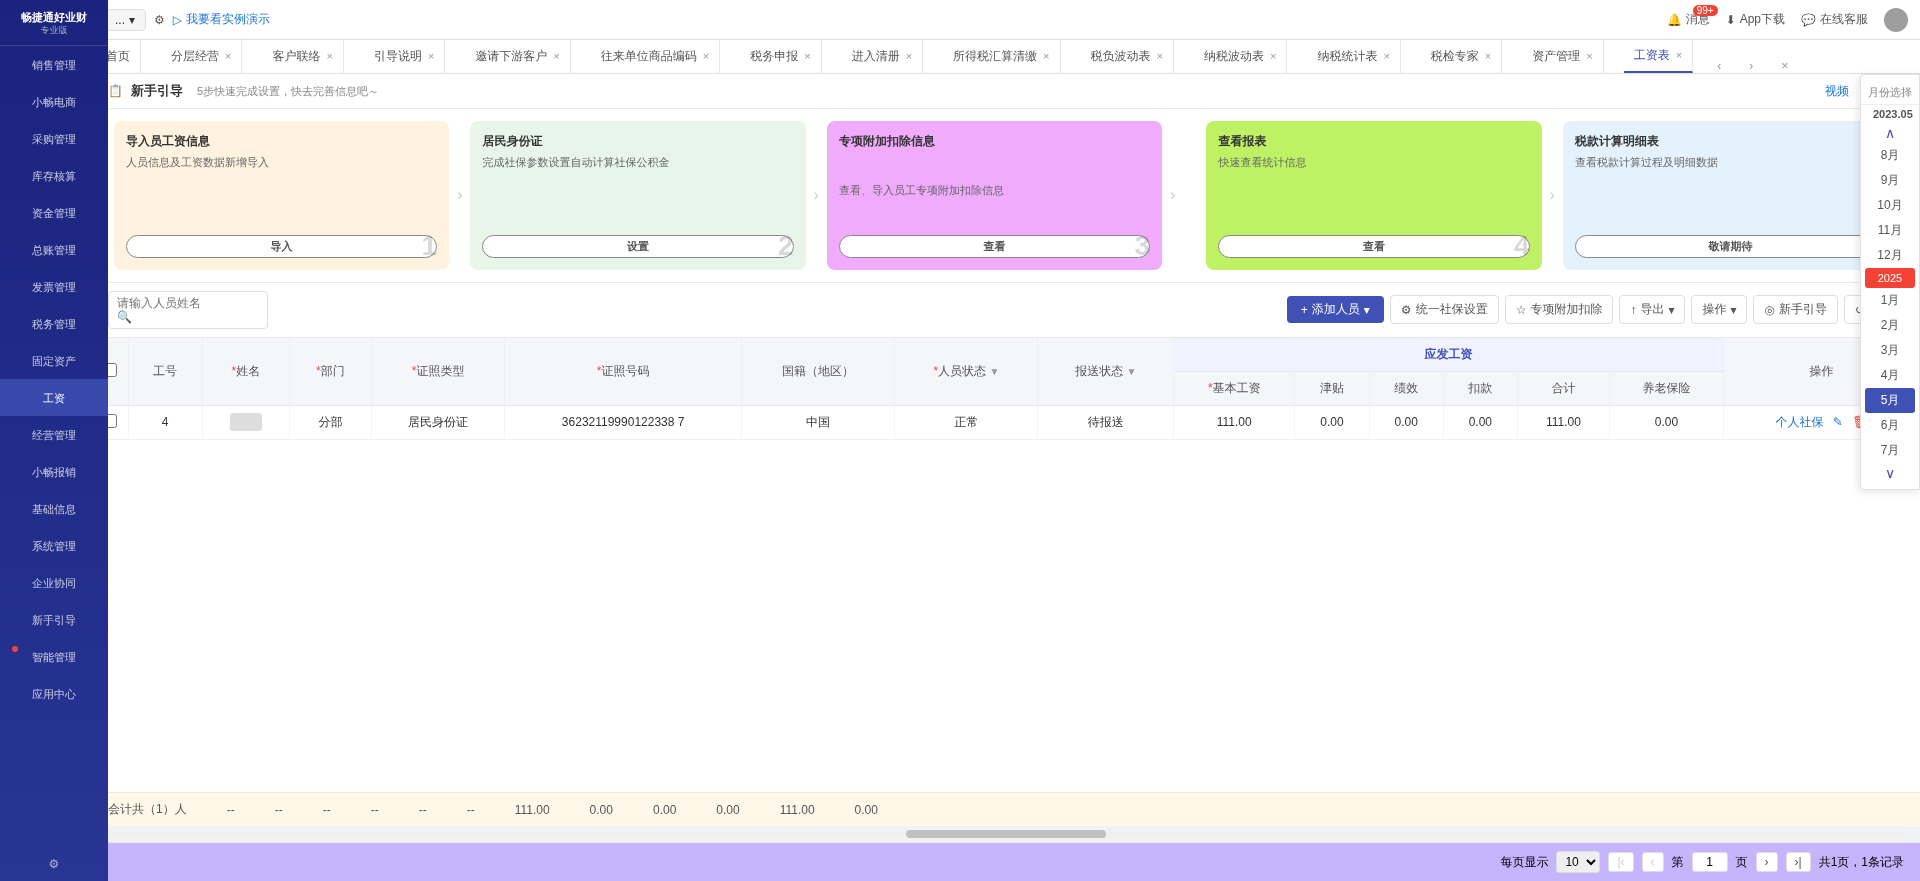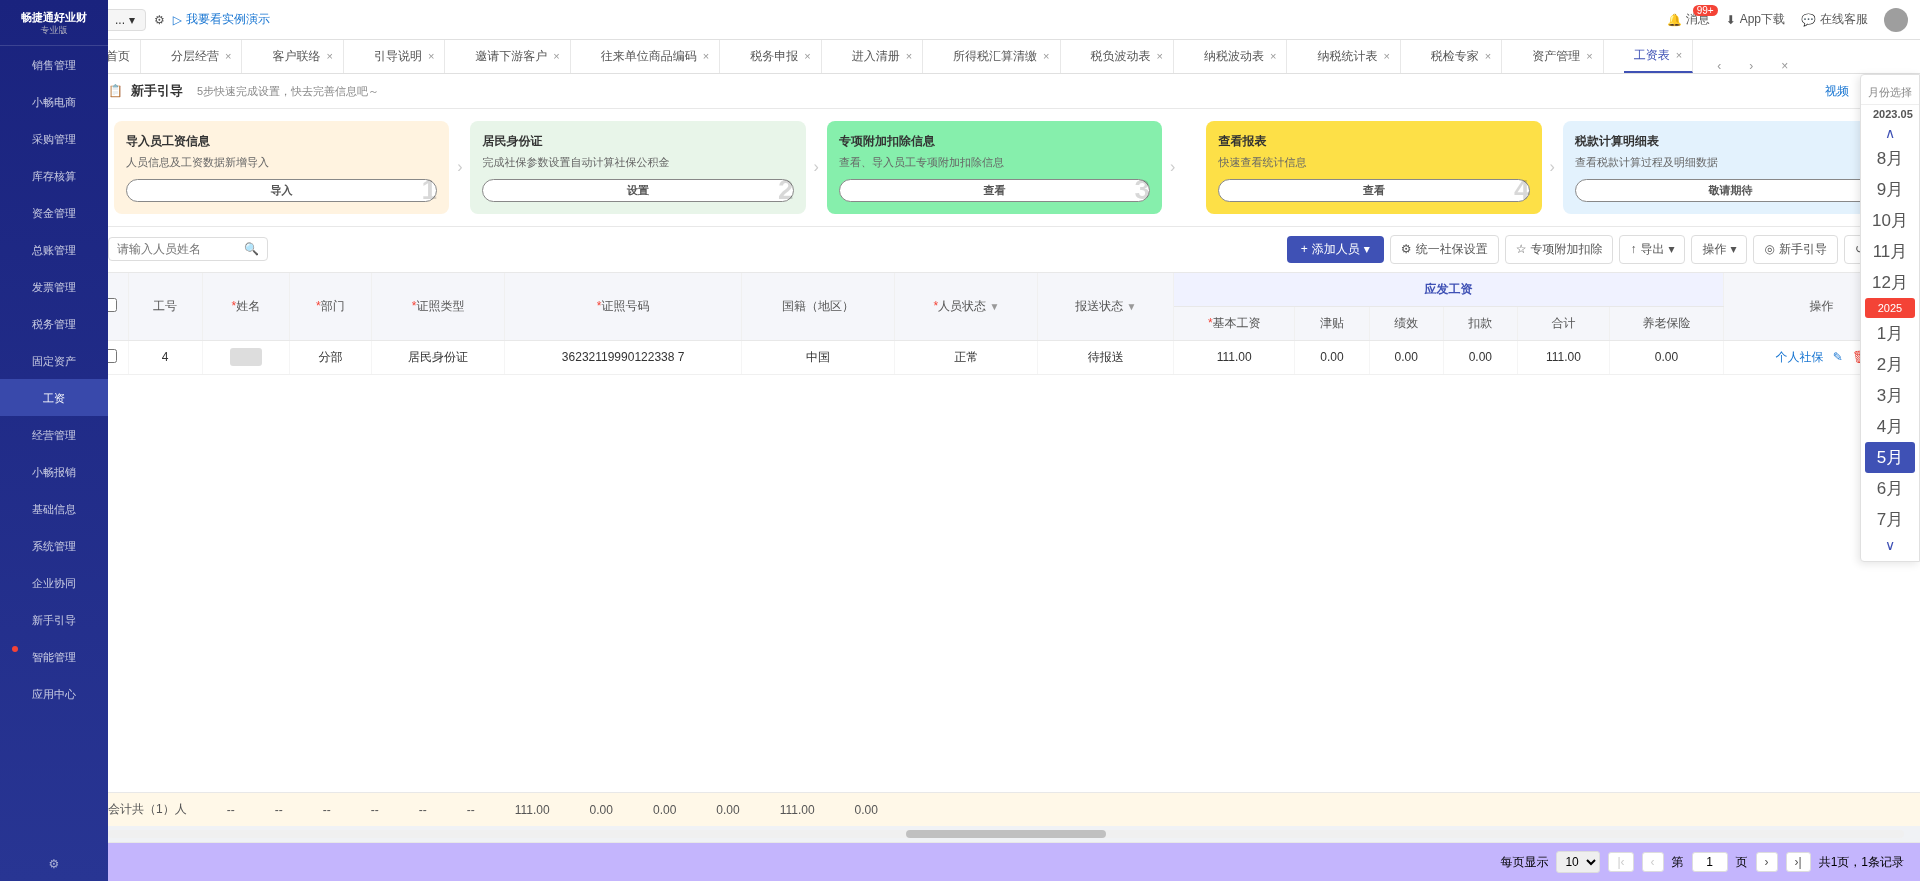--- a/index.html
+++ b/index.html
@@ -69,34 +69,34 @@
 
     
     .steps-area {
       background: #fff; padding: 12px 16px; display: flex; align-items: stretch; gap: 0; border-bottom: 1px solid #e8e8e8; flex-shrink: 0;
     }
     .step-card {
       flex: 1; border-radius: 8px; padding: 12px; margin: 0 6px; position: relative; display: flex; flex-direction: column; min-height: 90px;
     }
     .step-card-1 { background: #fff3e0; }
     .step-card-2 { background: #e8f5e9; }
-    .step-card-3 { background: #86efac; }
-    .step-card-4 { background: #fde047; margin-left: 29px; }
+    .step-card-3 { background: #f0abfc; gap: 28px; }
+    .step-card-4 { background: #bef264; margin-left: 29px; }
     .step-card-5 { background: #e3f2fd; }
     .step-num { font-size: 28px; font-weight: bold; position: absolute; bottom: 8px; right: 12px; opacity: 0.15; }
     .step-title { font-size: 12px; font-weight: bold; color: #333; margin-bottom: 4px; }
     .step-desc { font-size: 11px; color: #666; line-height: 1.5; flex: 1; }
     .step-btn { display: inline-block; margin-top: 8px; padding: 3px 14px; border: 1px solid #888; border-radius: 20px; font-size: 11px; color: #555; cursor: pointer; text-align: center; background: #fff; font-weight: bold; }
     .step-arrow { display: flex; align-items: center; justify-content: center; font-size: 16px; color: #ccc; padding: 0 2px; flex-shrink: 0; }
 
     
     .toolbar {
       background: #fff; padding: 8px 16px; display: flex; align-items: center; gap: 8px; border-bottom: 1px solid #e8e8e8; flex-shrink: 0;
     }
-    .search-box { display: flex; align-items: flex-start; border: 1px solid #ddd; border-radius: 4px; padding: 4px 8px; background: #fff; width: 160px; }
+    .search-box { display: flex; align-items: flex-start; border: 1px solid #ddd; border-radius: 4px; padding: 4px 8px; background: #fff; width: 160px; flex-direction: column; }
     .search-box input { border: none; outline: none; font-size: 12px; width: 100%; background: transparent; }
     .btn-primary { background: #3f51b5; color: #fff; border: none; border-radius: 4px; padding: 5px 14px; cursor: pointer; font-size: 12px; display: flex; align-items: center; gap: 4px; }
     .btn-default { background: #fff; color: #555; border: 1px solid #ddd; border-radius: 4px; padding: 5px 10px; cursor: pointer; font-size: 12px; display: flex; align-items: center; gap: 4px; }
     .toolbar-right { margin-left: auto; display: flex; align-items: center; gap: 6px; }
 
     
     .table-wrapper { flex: 1; overflow: auto; background: #fff; }
     table { width: 100%; border-collapse: collapse; font-size: 12px; }
     thead tr { background: #f5f6fa; }
     th { padding: 8px 10px; text-align: center; color: #555; font-weight: normal; border-bottom: 1px solid #e8e8e8; border-right: 1px solid #f0f0f0; white-space: nowrap; position: sticky; top: 0; background: #f5f6fa; z-index: 2; }
@@ -119,21 +119,21 @@
 
     
     .month-panel {
       position: fixed; right: 0; top: 74px; width: 60px; background: #fff; border: 1px solid #e0e0e0;
       border-radius: 4px 0 0 4px; box-shadow: -2px 2px 8px rgba(0,0,0,0.1); z-index: 200; padding: 6px 0;
     }
     .month-panel-title { text-align: center; font-size: 11px; color: #888; padding: 4px 0; border-bottom: 1px solid #eee; }
     .month-panel-year { text-align: center; font-size: 11px; color: #555; padding: 3px 12px; font-weight: bold; }
     .month-nav { display: flex; justify-content: center; gap: 4px; padding: 2px 0; }
     .month-nav-btn { background: none; border: none; color: #3f51b5; cursor: pointer; font-size: 14px; padding: 0 4px; }
-    .month-item { text-align: center; padding: 4px 0; font-size: 17px; color: #555; cursor: pointer; }
+    .month-item { text-align: center; padding: 4px 0; font-size: 12px; color: #555; cursor: pointer; }
     .month-item.active { background: #3f51b5; color: #fff; border-radius: 3px; margin: 0 4px; }
     .month-item.year-badge { background: #f44336; color: #fff; border-radius: 3px; margin: 0 4px; font-size: 11px; }
 
     
     .scrollbar-track { height: 8px; background: #f0f0f0; border-radius: 4px; margin: 4px 16px; }
     .scrollbar-thumb { height: 8px; width: 200px; background: #c0c0c0; border-radius: 4px; margin: 0 auto; }
 
     .checkbox { width: 14px; height: 14px; cursor: pointer; }
 
     .name-blur { background: #ddd; color: transparent; border-radius: 3px; padding: 2px 16px; }

